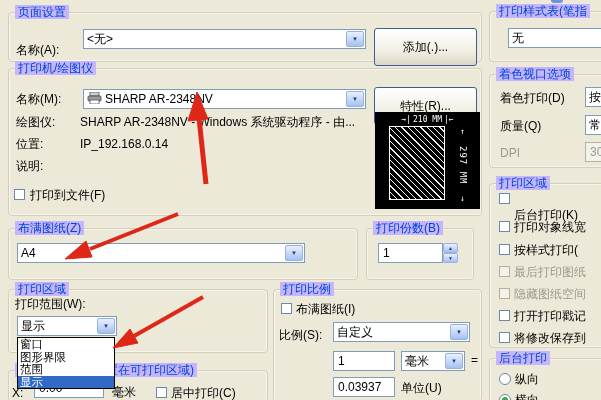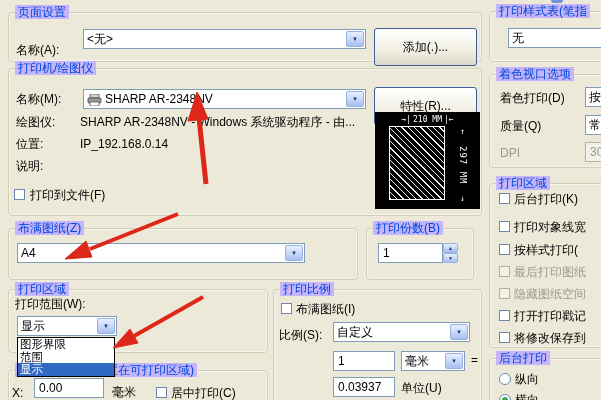--- a/index.html
+++ b/index.html
@@ -51,21 +51,21 @@
 </div>
 <div class="btn" style="left:374px;top:28px;width:103px">
   <span>添加(.)...</span>
 </div>
 
 <div class="grp" style="left:8px;top:68px;width:472px;height:146px">
   <span class="gt">打印机/绘图仪</span>
 </div>
 <span class="lbl" style="left:16px;top:92px">名称(M):</span>
 <div class="combo" style="left:83px;top:89px;width:283px">
-  <span class="cval" style="display:flex;align-items:flex-end;gap:3px">
+  <span class="cval" style="display:flex;align-items:flex-start;gap:3px">
     <svg width="15" height="12" viewBox="0 0 15 12">
       <rect x="3" y="0" width="9" height="4" fill="#cfcfcf" stroke="#555" stroke-width="0.8"></rect>
       <rect x="1" y="4" width="13" height="5" rx="1" fill="#9a9a9a" stroke="#444" stroke-width="0.8"></rect>
       <rect x="3" y="8" width="9" height="4" fill="#fff" stroke="#555" stroke-width="0.8"></rect>
     </svg>
     <span>SHARP AR-2348NV</span>
   </span>
   <span class="cbtn">▼</span>
 </div>
 <div class="btn" style="left:374px;top:87px;width:103px">
@@ -126,20 +126,21 @@
 </div>
 <span class="lbl" style="left:12px;top:386px">X:</span>
 <div class="txt" style="left:34px;top:378px;width:70px">
   <span>0.00</span>
 </div>
 <span class="lbl" style="left:112px;top:385px">毫米</span>
 <span class="cb" style="left:156px;top:387px"></span>
 <span class="lbl" style="left:171px;top:386px">居中打印(C)</span>
 
 <div class="list">
+  <div class="li">窗口</div>
   <div class="li">图形界限</div>
   <div class="li">范围</div>
   <div class="li sel">显示</div>
 </div>
 
 <div class="grp" style="left:273px;top:289px;width:207px;height:111px">
   <span class="gt">打印比例</span>
 </div>
 <span class="cb" style="left:281px;top:303px"></span>
 <span class="lbl" style="left:296px;top:302px">布满图纸(I)</span>
@@ -183,21 +184,21 @@
 </div>
 <span class="lbl dis" style="left:500px;top:146px">DPI</span>
 <div class="txt" style="left:585px;top:142px;width:40px;background:#f2f1ea;border-color:#b5b2a1;color:#9d9a8d">
   <span>30</span>
 </div>
 
 <div class="grp" style="left:489px;top:183px;width:140px;height:163px">
   <span class="gt">打印区域</span>
 </div>
 <span class="cb" style="left:499px;top:193px"></span>
-<span class="lbl" style="left:514px;top:192px">后台打印(K)</span>
+<span class="lbl" style="left:514px;top:208px">后台打印(K)</span>
 <span class="cb" style="left:499px;top:221px"></span>
 <span class="lbl" style="left:514px;top:220px">打印对象线宽</span>
 <span class="cb" style="left:499px;top:244px"></span>
 <span class="lbl" style="left:514px;top:243px">按样式打印(</span>
 <span class="cb dcb" style="left:499px;top:266px"></span>
 <span class="lbl dis" style="left:514px;top:265px">最后打印图纸</span>
 <span class="cb dcb" style="left:499px;top:288px"></span>
 <span class="lbl dis" style="left:514px;top:287px">隐藏图纸空间</span>
 <span class="cb" style="left:499px;top:310px"></span>
 <span class="lbl" style="left:514px;top:309px">打开打印戳记</span>

